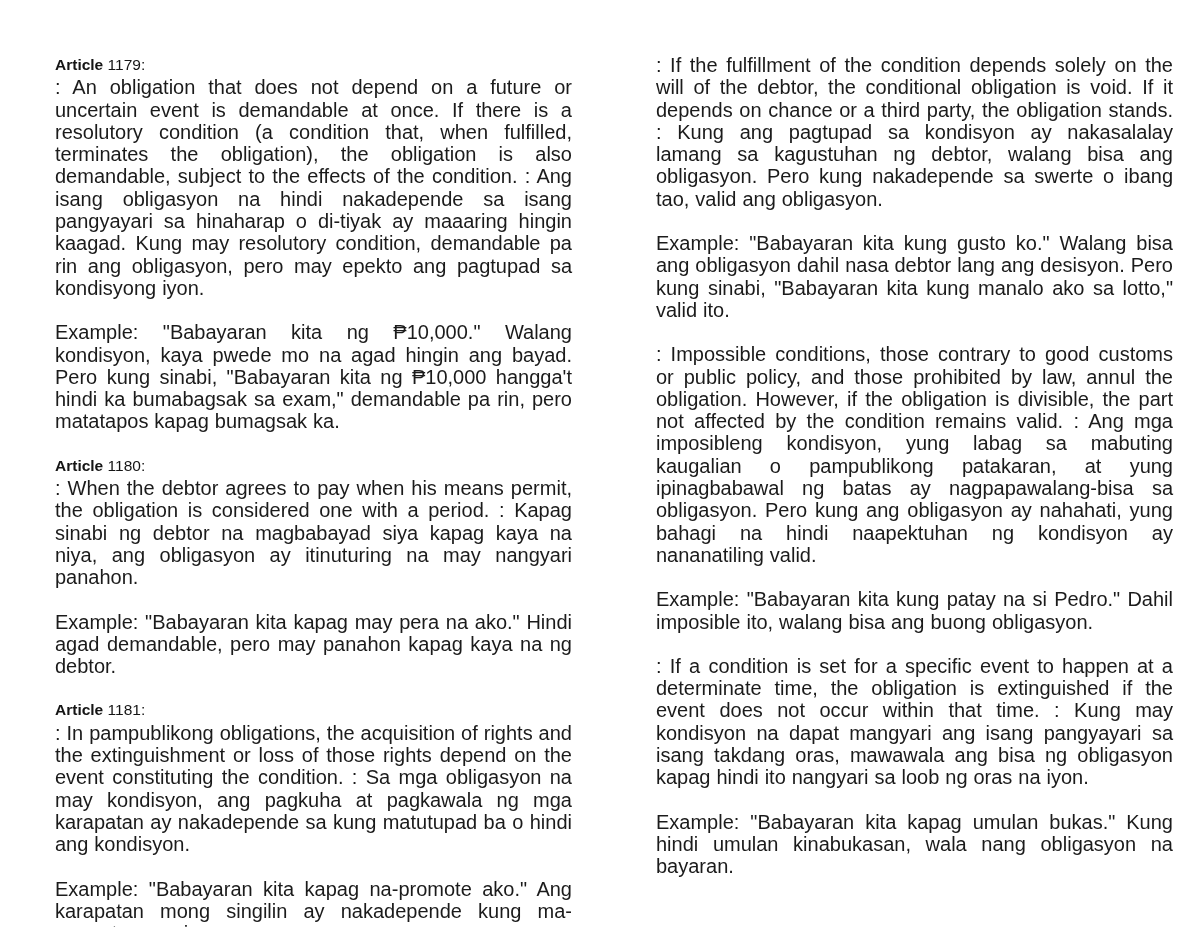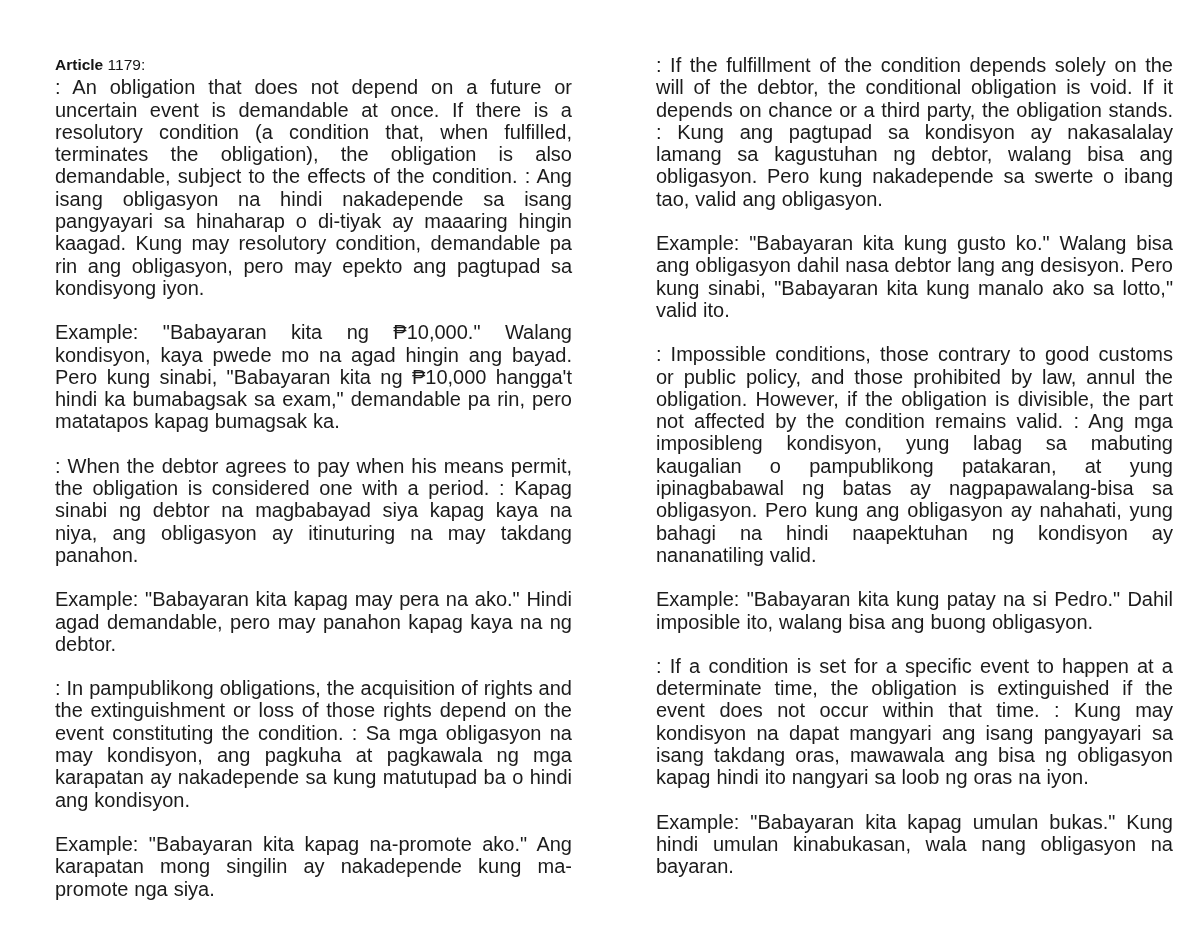--- a/index.html
+++ b/index.html
@@ -54,25 +54,27 @@
 
     <div class="col">
 
       <div class="section">
         <h2><span class="hw">Article</span> <span>1179:</span></h2>
         <p class="body">: An obligation that does not depend on a future or uncertain event is demandable at once. If there is a resolutory condition (a condition that, when fulfilled, terminates the obligation), the obligation is also demandable, subject to the effects of the condition. : Ang isang obligasyon na hindi nakadepende sa isang pangyayari sa hinaharap o di-tiyak ay maaaring hingin kaagad. Kung may resolutory condition, demandable pa rin ang obligasyon, pero may epekto ang pagtupad sa kondisyong iyon.</p>
         <p class="example">Example: "Babayaran kita ng ₱10,000." Walang kondisyon, kaya pwede mo na agad hingin ang bayad. Pero kung sinabi, "Babayaran kita ng ₱10,000 hangga't hindi ka bumabagsak sa exam," demandable pa rin, pero matatapos kapag bumagsak ka.</p>
       </div>
 
       <div class="section">
-        <p class="body">: When the debtor agrees to pay when his means permit, the obligation is considered one with a period. : Kapag sinabi ng debtor na magbabayad siya kapag kaya na niya, ang obligasyon ay itinuturing na may takdang panahon.</p>
+        <h2><span class="hw">Article</span> <span>1180:</span></h2>
+        <p class="body">: When the debtor agrees to pay when his means permit, the obligation is considered one with a period. : Kapag sinabi ng debtor na magbabayad siya kapag kaya na niya, ang obligasyon ay itinuturing na may nangyari panahon.</p>
         <p class="example">Example: "Babayaran kita kapag may pera na ako." Hindi agad demandable, pero may panahon kapag kaya na ng debtor.</p>
       </div>
 
       <div class="section">
+        <h2><span class="hw">Article</span> <span>1181:</span></h2>
         <p class="body">: In pampublikong obligations, the acquisition of rights and the extinguishment or loss of those rights depend on the event constituting the condition. : Sa mga obligasyon na may kondisyon, ang pagkuha at pagkawala ng mga karapatan ay nakadepende sa kung matutupad ba o hindi ang kondisyon.</p>
         <p class="example">Example: "Babayaran kita kapag na-promote ako." Ang karapatan mong singilin ay nakadepende kung ma-promote nga siya.</p>
       </div>
 
     </div>
 
     <div class="col">
 
       <div class="section">
         <p class="body">: If the fulfillment of the condition depends solely on the will of the debtor, the conditional obligation is void. If it depends on chance or a third party, the obligation stands. : Kung ang pagtupad sa kondisyon ay nakasalalay lamang sa kagustuhan ng debtor, walang bisa ang obligasyon. Pero kung nakadepende sa swerte o ibang tao, valid ang obligasyon.</p>

